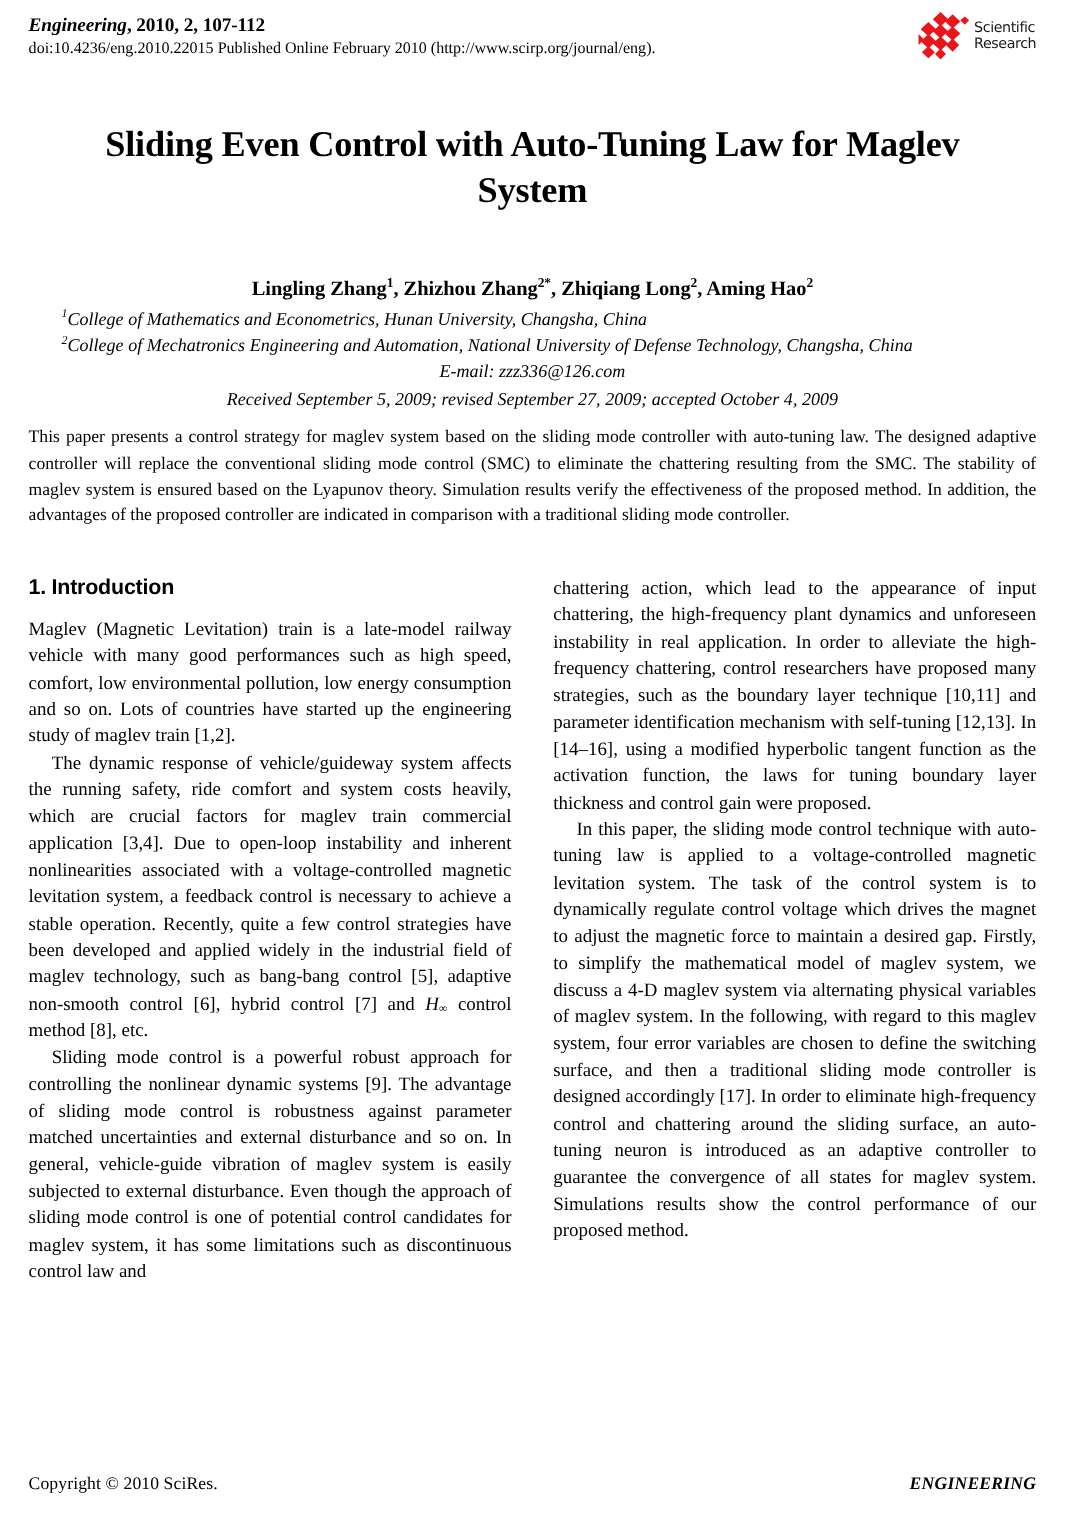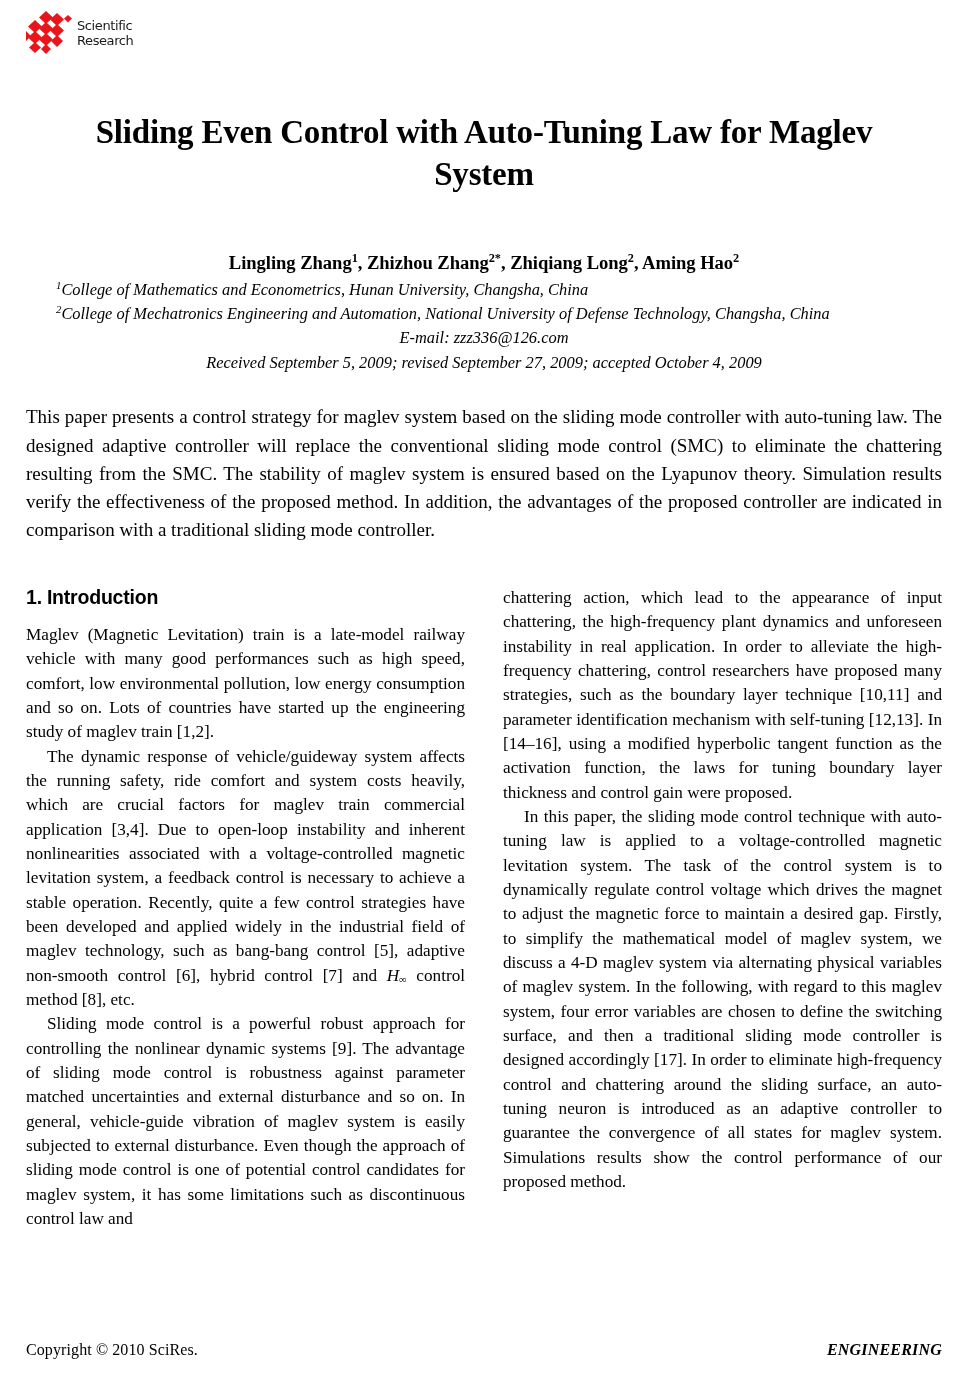--- a/index.html
+++ b/index.html
@@ -98,24 +98,24 @@
   .dates { margin-top: 3px; }
   sup { font-size: 0.66em; vertical-align: super; line-height: 0; }
 
   
   .abstract-head {
     font-size: 19px;
     font-weight: bold;
     margin-top: 44px;
   }
   .abstract-body {
-    font-size: 19px;
+    font-size: 16px;
     line-height: 1.48;
     text-align: justify;
-    margin-top: 30px;
+    margin-top: 13px;
   }
   .keywords {
     font-size: 17.6px;
     line-height: 1.48;
     margin-top: 15px;
     text-align: justify;
   }
   .keywords b { font-weight: bold; }
 
   
@@ -168,20 +168,24 @@
     font-weight: bold;
     letter-spacing: 0.2px;
   }
 </style>
 </head>
 <body>
 
 <div class="page">
 
   <div class="masthead">
+    <div class="masthead-left">
+      <div class="journal-line"><span class="journal-name">Engineering</span><span>, 2010, 2, 107-112</span></div>
+      <div class="doi-line">doi:10.4236/eng.2010.22015 Published Online February 2010 (http://www.scirp.org/journal/eng).</div>
+    </div>
     <div class="logo">
       <svg class="logo-mark" viewBox="0 0 46 44" xmlns="http://www.w3.org/2000/svg">
         <g fill="#e8161b">
           <polygon points="20,0 27,6.5 20,13 13,6.5"></polygon>
           <polygon points="31,2 38,8.5 31,15 24,8.5"></polygon>
           <polygon points="42,4 46,7.5 42,11.5 38,7.5"></polygon>
           <polygon points="9,9 16,15.5 9,22 2,15.5"></polygon>
           <polygon points="20,11 27,17.5 20,24 13,17.5"></polygon>
           <polygon points="31,13 38,19.5 31,26 24,19.5"></polygon>
           <polygon points="0,20 5,25 0,30 -4,25"></polygon>

